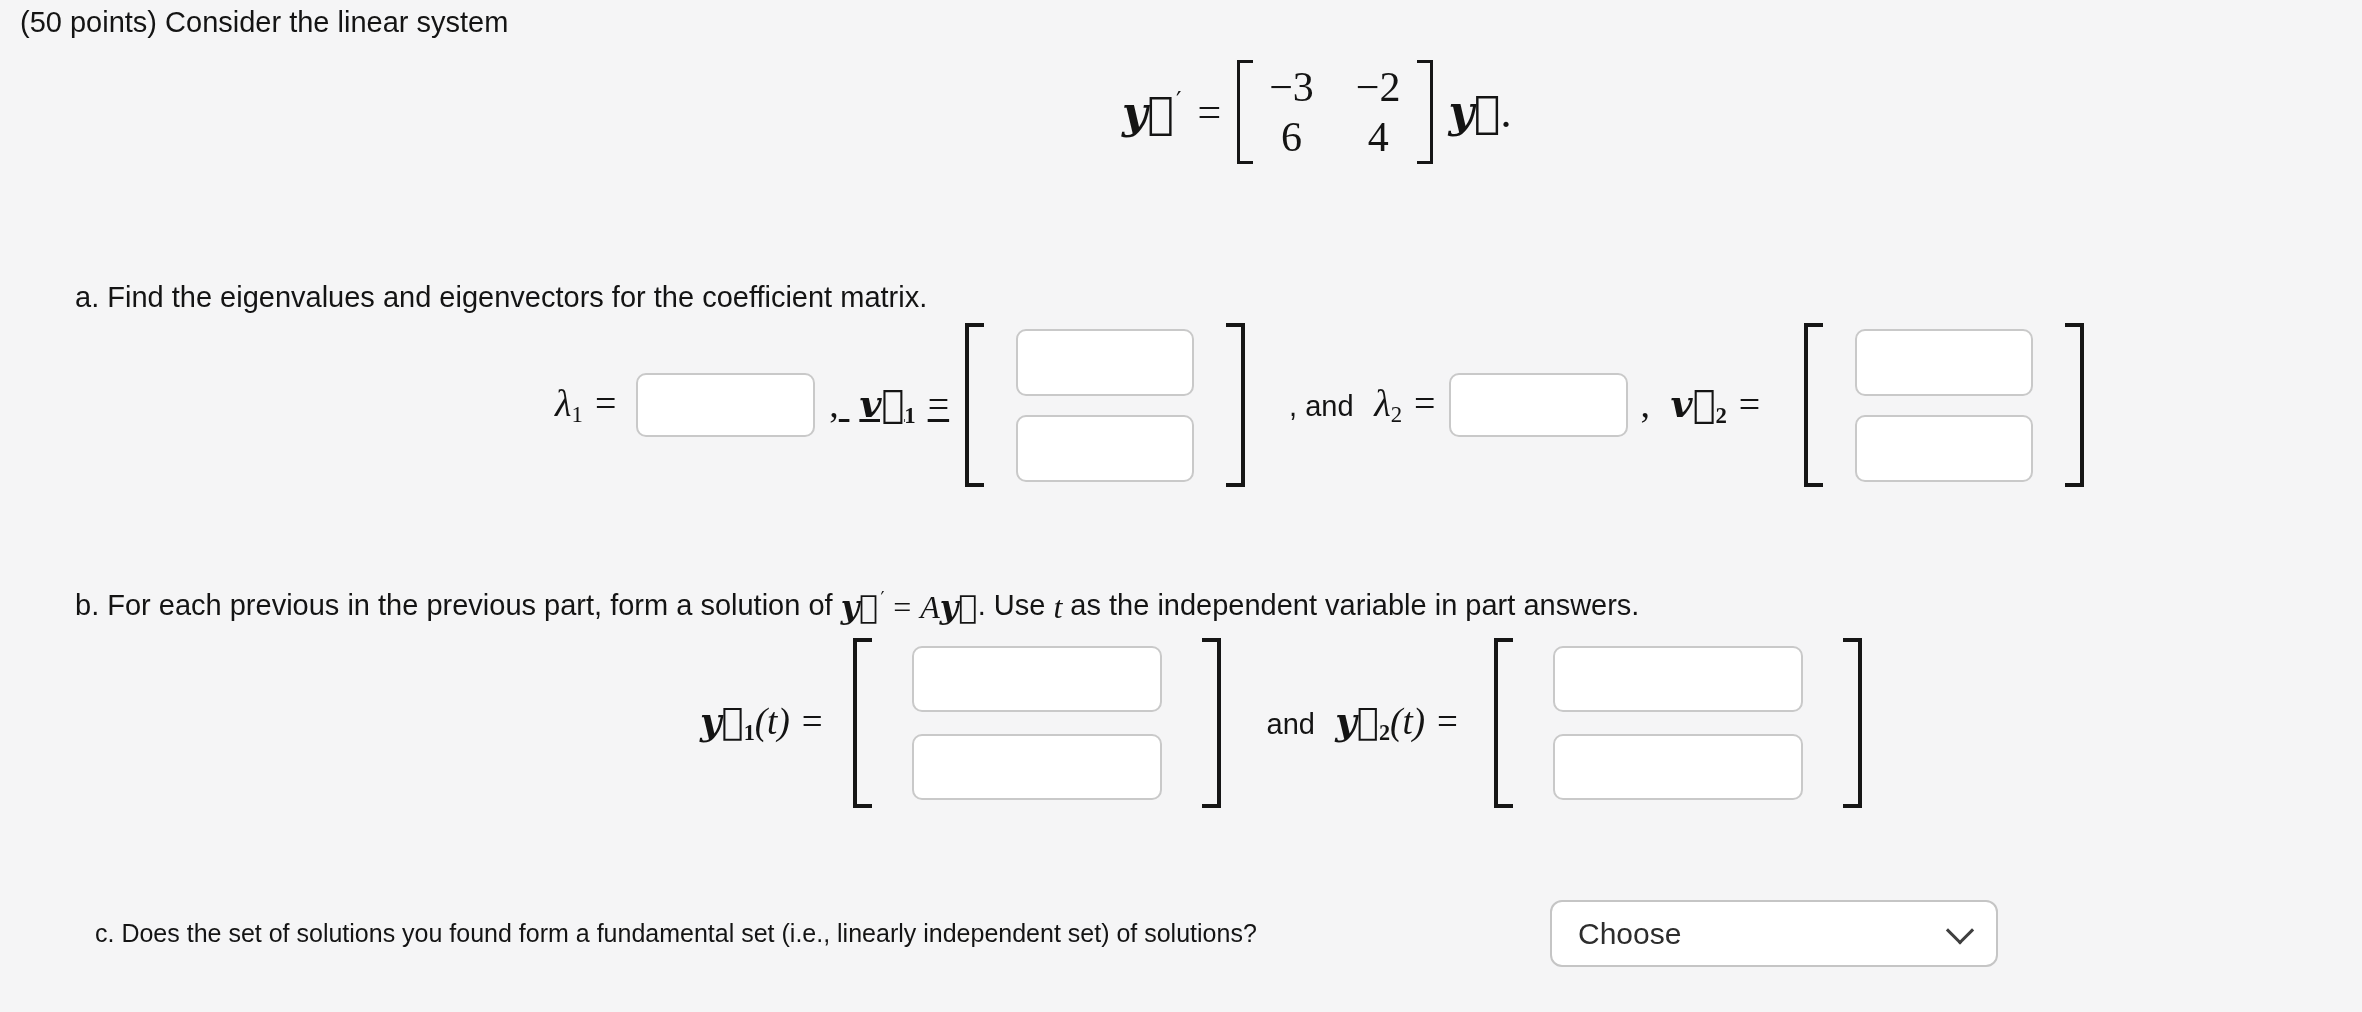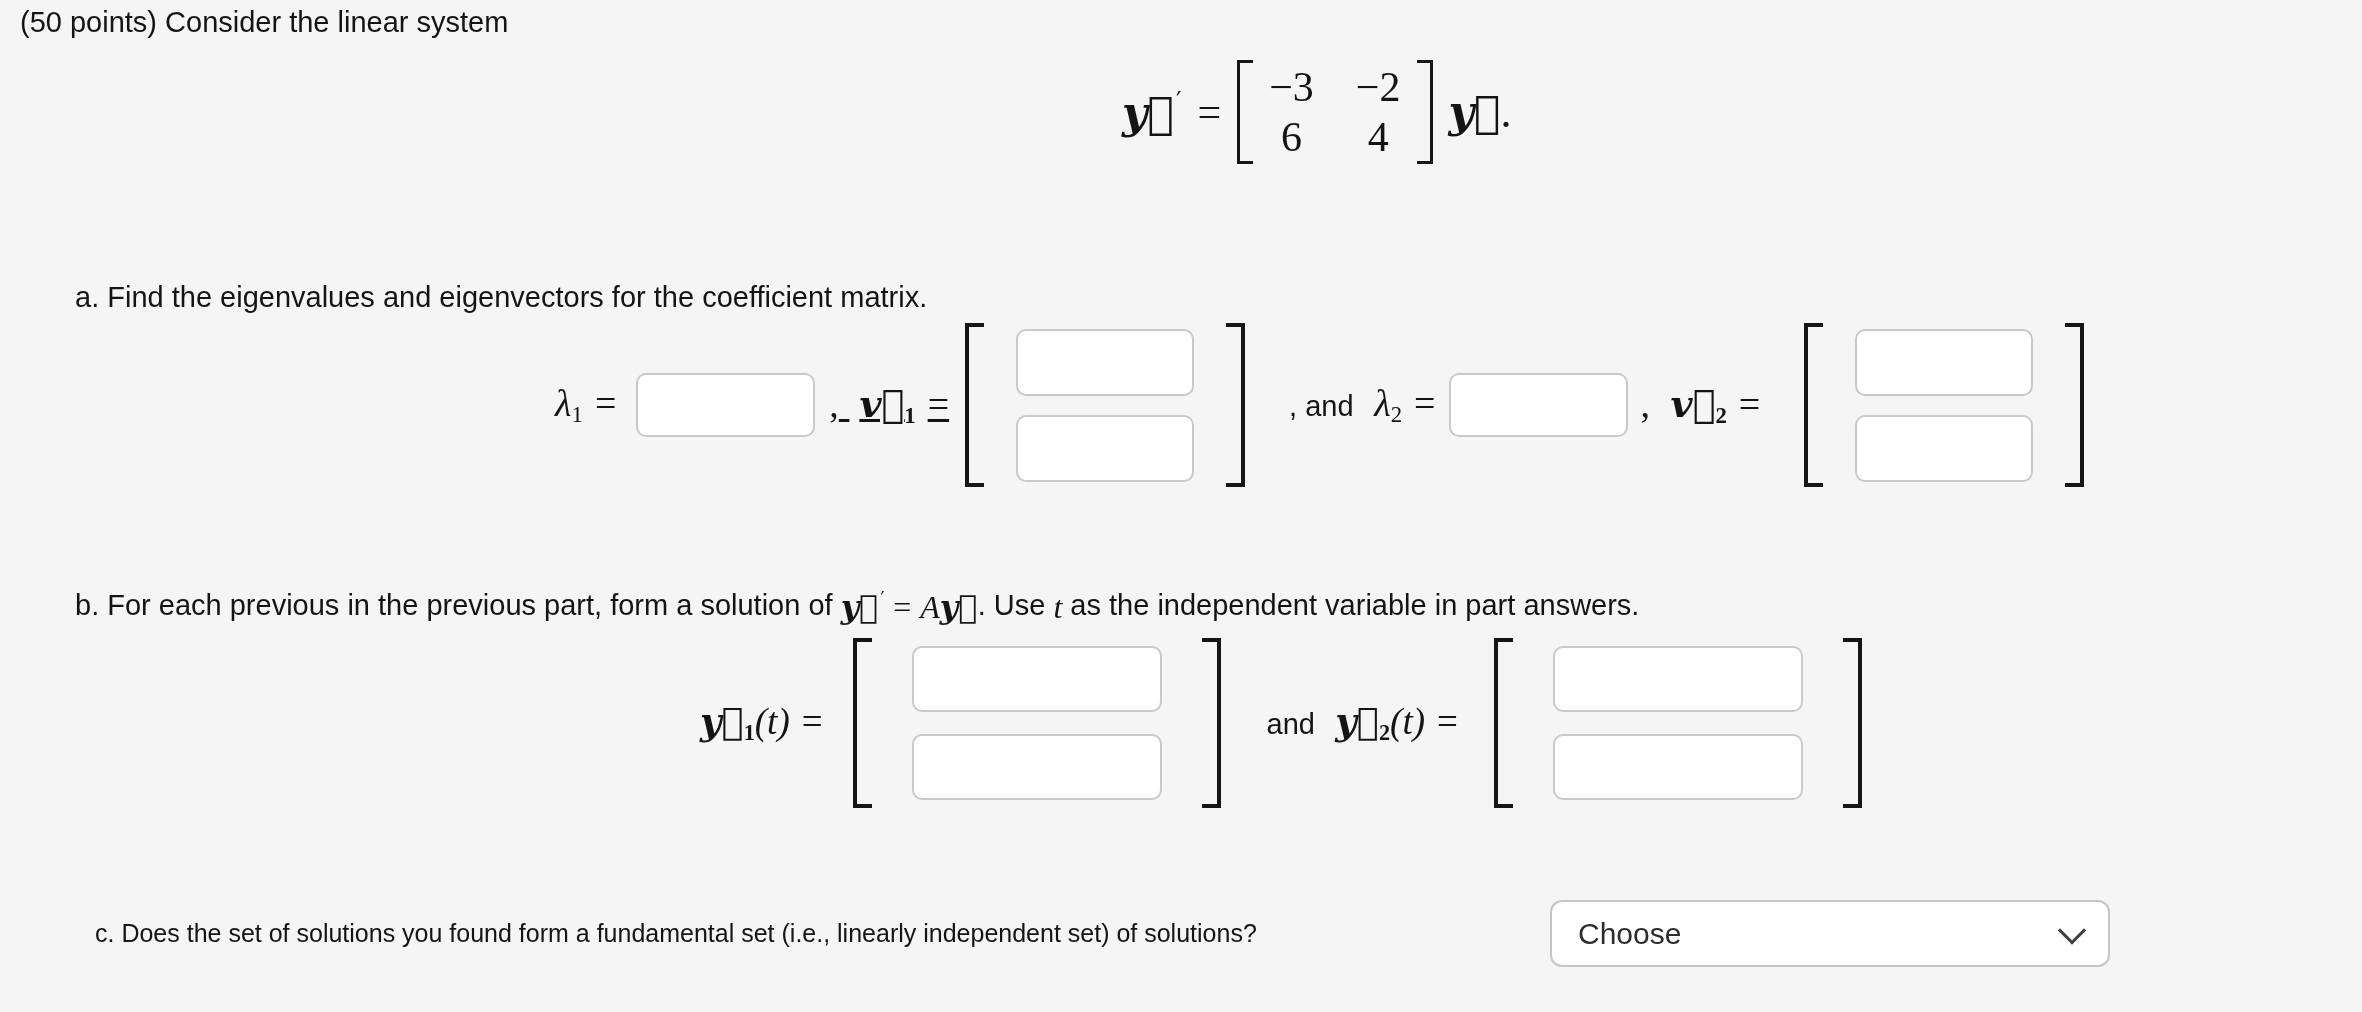--- a/index.html
+++ b/index.html
@@ -81,21 +81,21 @@
   .and-text{ font-family:"Liberation Sans",sans-serif; font-style:normal; font-size:29px;margin-left:10px; }
 
   
   .ml10{margin-left:10px;} .ml12{margin-left:12px;} .ml14{margin-left:14px;text-decoration:underline;}
   .ml16{margin-left:16px;} .ml20{margin-left:20px;} .ml30{margin-left:30px;}
   .ml34{margin-left:34px;} .ml36{margin-left:36px;} .ml44{margin-left:44px;}
 
   
   .dropdown{
     position:absolute; left:1550px; top:900px;
-    box-sizing:border-box; width:560px; height:67px;
+    box-sizing:border-box; width:448px; height:67px;
     background:#ffffff; border:2px solid #c5c5c5; border-radius:12px;
     display:flex; align-items:center;
     padding-left:26px;
     font-size:30px; color:#2d2d2d;
     cursor:pointer;
     text-align:right;
   }
   .chevron{
     position:absolute; right:26px; top:50%;
     width:17px; height:17px;

